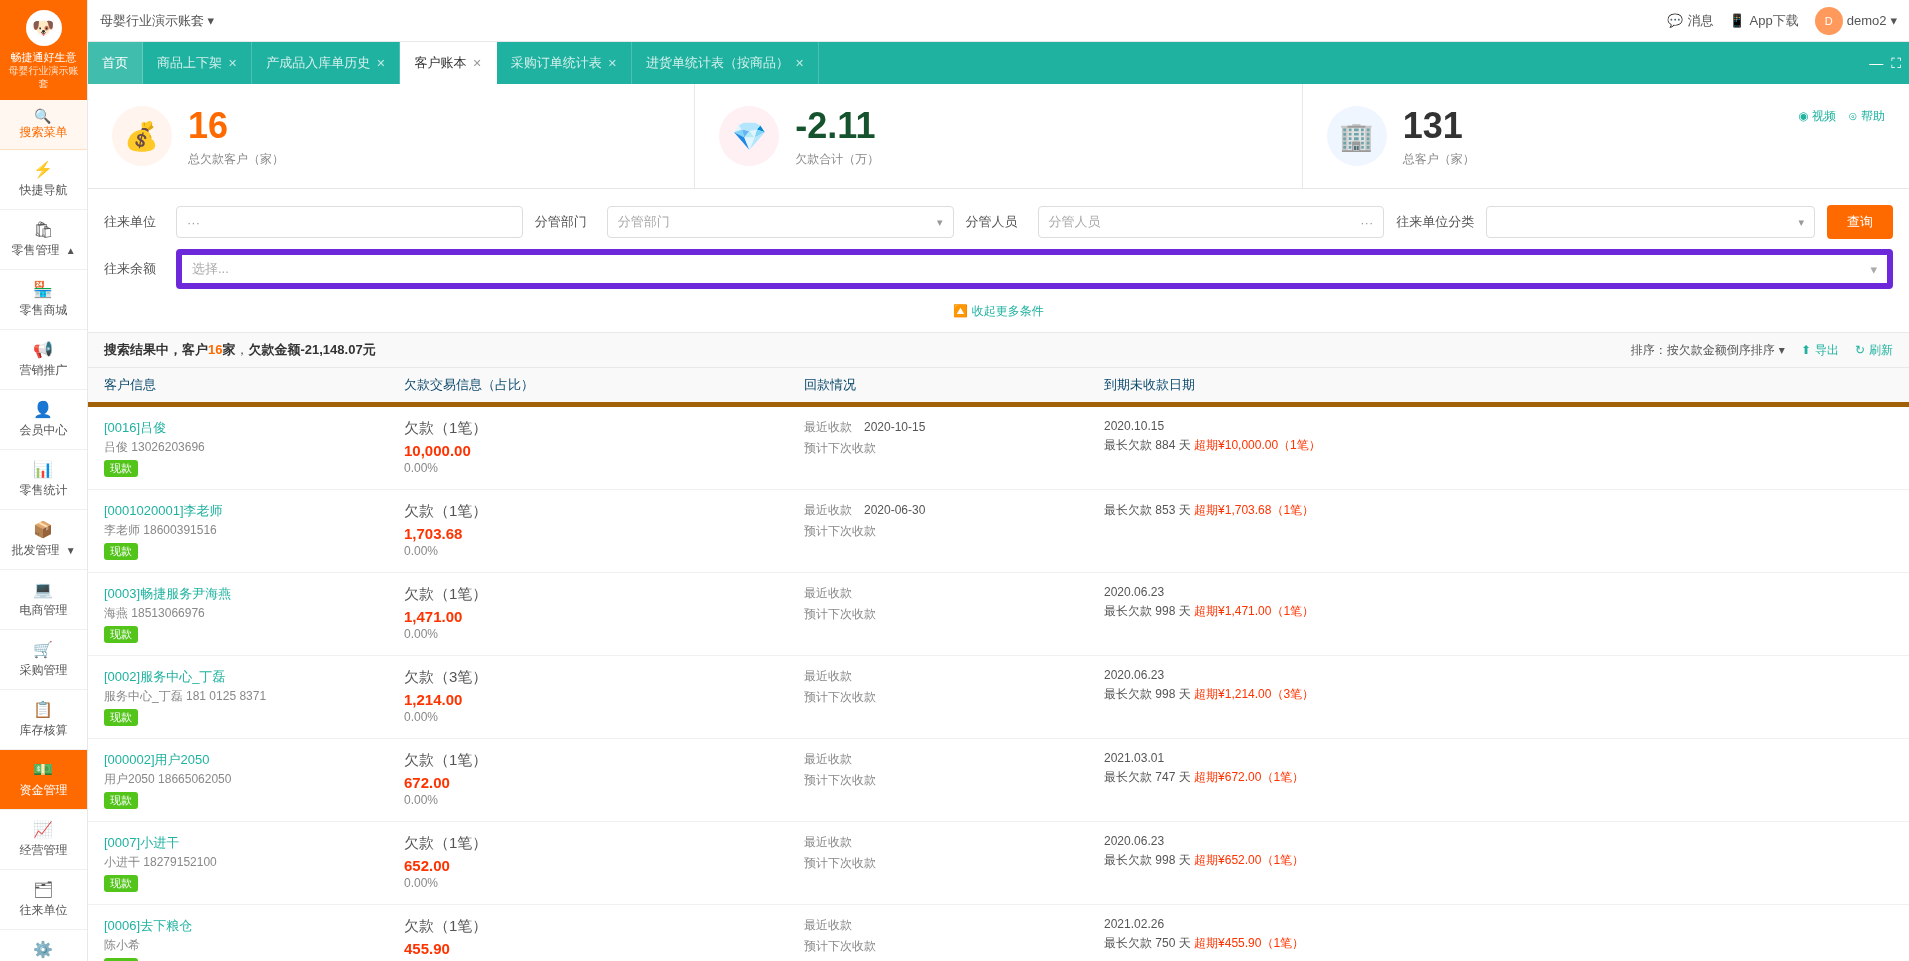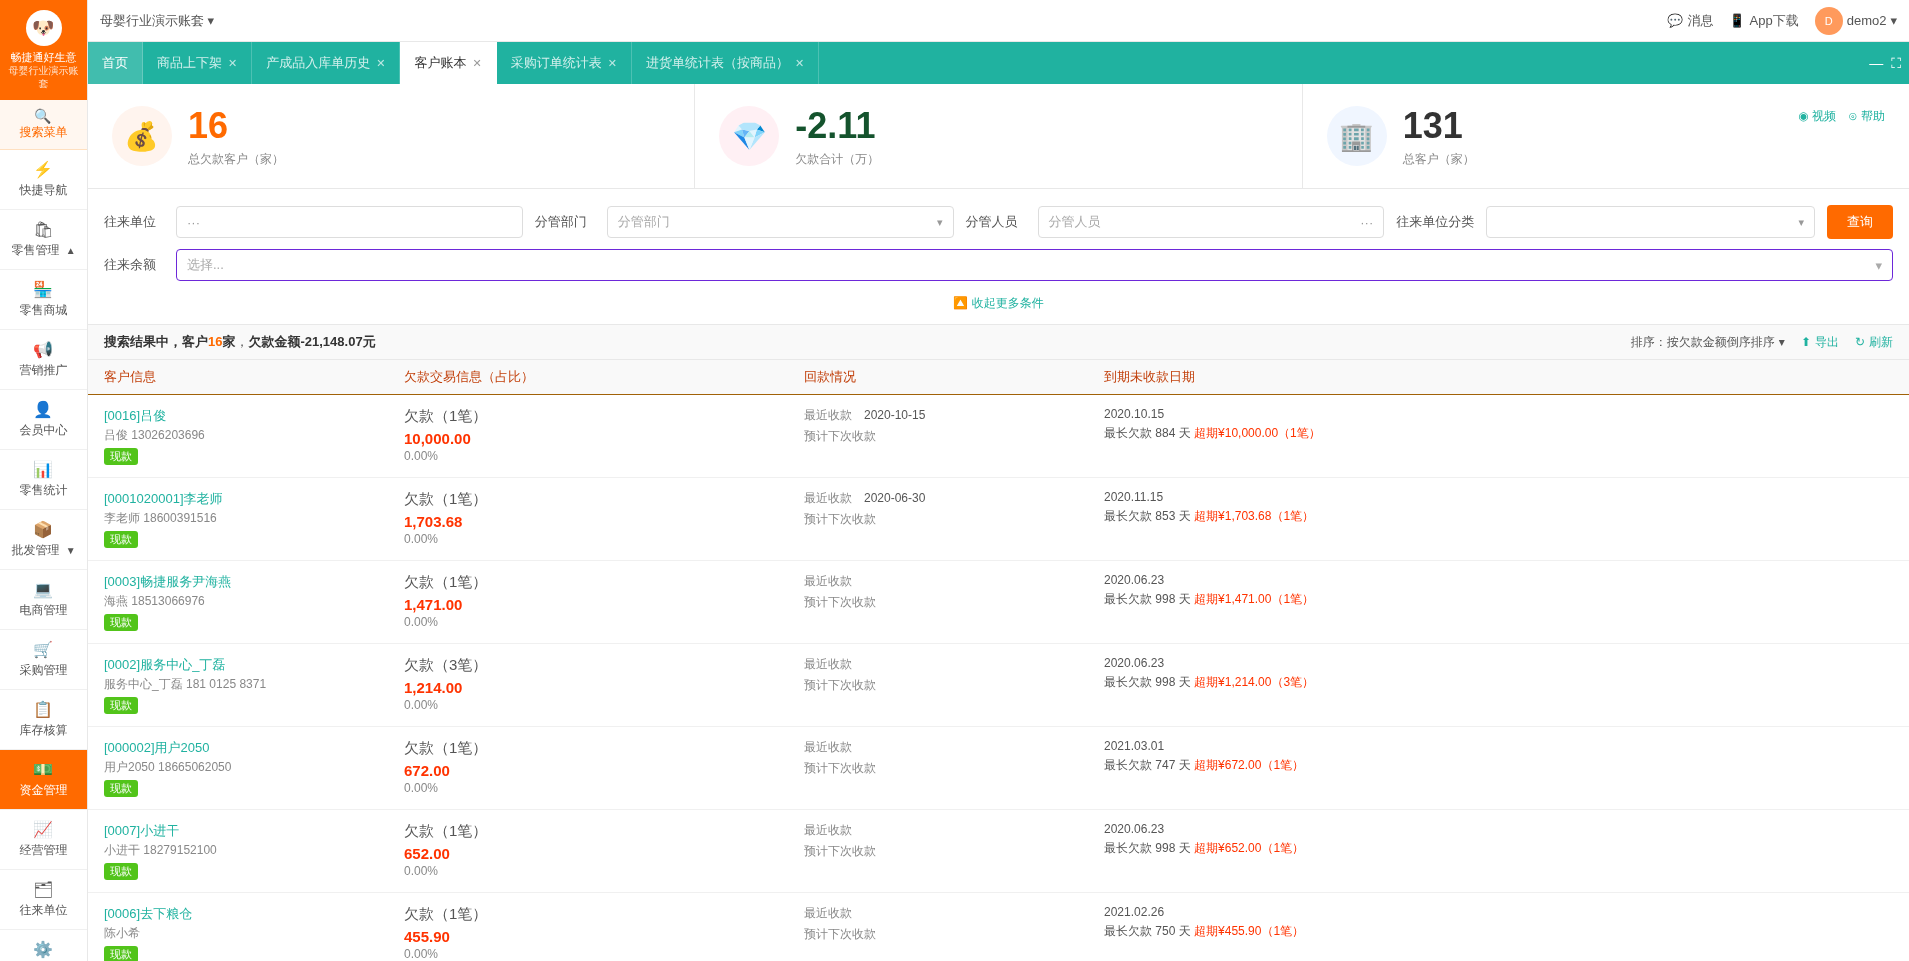--- a/index.html
+++ b/index.html
@@ -55,34 +55,34 @@
     .stat-actions { margin-left: auto; display: flex; gap: 12px; font-size: 12px; color: #20b2a0; align-self: flex-start; padding-top: 4px; }
 
     
     .filter-area { background: #fff; padding: 16px 16px 8px; border-bottom: 1px solid #e8e8e8; }
     .filter-row { display: flex; align-items: center; gap: 12px; margin-bottom: 10px; }
     .filter-item { display: flex; align-items: center; gap: 12px; flex: 1; }
     .filter-label { font-size: 13px; color: #555; white-space: nowrap; min-width: 60px; }
     .filter-input { flex: 1; border: 1px solid #ddd; border-radius: 4px; padding: 5px 10px; font-size: 13px; color: #333; display: flex; align-items: center; justify-content: space-between; cursor: pointer; min-height: 32px; }
     .filter-input .dots { color: #999; }
     .filter-input .arrow { color: #999; font-size: 11px; }
-    .filter-select { flex: 1; border: 1px solid #6d28d9; border-radius: 4px; padding: 5px 10px; font-size: 13px; color: #aaa; display: flex; align-items: center; justify-content: space-between; cursor: pointer; min-height: 32px; }
+    .filter-select { flex: 1; border: 6px solid #6d28d9; border-radius: 4px; padding: 5px 10px; font-size: 13px; color: #aaa; display: flex; align-items: center; justify-content: space-between; cursor: pointer; min-height: 32px; }
     .btn-query { background: #ff6a00; color: #fff; border: none; border-radius: 4px; padding: 8px 20px; font-size: 13px; cursor: pointer; white-space: nowrap; }
     .collapse-row { text-align: center; padding: 4px 0; cursor: pointer; color: #20b2a0; font-size: 12px; }
 
     
     .results-bar { background: #f9f9f9; padding: 8px 16px; display: flex; align-items: center; justify-content: space-between; border-bottom: 1px solid #e8e8e8; font-size: 13px; color: #555; gap: 32px; }
     .results-bar .result-info span { color: #333; font-weight: bold; }
     .results-actions { display: flex; align-items: center; gap: 16px; color: #555; font-size: 12px; }
     .results-actions .sort-btn { display: flex; align-items: center; gap: 4px; cursor: pointer; color: #555; }
     .results-actions .action-btn { display: flex; align-items: center; gap: 4px; cursor: pointer; color: #20b2a0; }
 
     
     .table-container { background: #fff; }
-    .table-header { display: grid; grid-template-columns: 300px 400px 300px 1fr; padding: 8px 16px; background: #f9f9f9; border-bottom: 1px solid #a16207; font-size: 13px; color: #c2410c; font-weight: 500; }
+    .table-header { display: grid; grid-template-columns: 300px 400px 300px 1fr; padding: 8px 16px; background: #f9f9f9; border-bottom: 5px solid #a16207; font-size: 13px; color: #0c4a6e; font-weight: 500; }
     .table-row { display: grid; grid-template-columns: 300px 400px 300px 1fr; padding: 12px 16px; border-bottom: 1px solid #f0f0f0; align-items: start; }
     .customer-info .customer-name { color: #20b2a0; font-size: 13px; cursor: pointer; margin-bottom: 2px; }
     .customer-info .customer-contact { font-size: 12px; color: #888; margin-bottom: 4px; }
     .tag { display: inline-block; padding: 1px 6px; border-radius: 3px; font-size: 11px; background: #52c41a; color: #fff; }
     .debt-info .debt-count { font-size: 15px; color: #555; margin-bottom: 4px; }
     .debt-info .debt-amount { font-size: 15px; font-weight: bold; color: #ff3300; margin-bottom: 2px; }
     .debt-info .debt-ratio { font-size: 12px; color: #888; }
     .debt-cell { display: flex; gap: 16px; align-items: flex-start; }
     .recovery-info { font-size: 12px; color: #888; }
     .recovery-info .label { color: #888; }
@@ -360,21 +360,20 @@
             <div class="debt-count">欠款（1笔）</div>
             <div class="debt-amount">1,703.68</div>
             <div class="debt-ratio">0.00%</div>
           </div>
         </div>
         <div class="recovery-info">
           <div><span class="label">最近收款</span><span class="date">2020-06-30</span></div>
           <div class="next">预计下次收款</div>
         </div>
         <div class="due-info">
-          <div class="due-date">2020.11.15</div>
           <div><span>最长欠款 853 天</span> <span class="overdue-link">超期¥1,703.68（1笔）</span></div>
         </div>
       </div>
 
       <div class="table-row">
         <div class="customer-info">
           <div class="customer-name">[0003]畅捷服务尹海燕</div>
           <div class="customer-contact">海燕  18513066976</div>
           <span class="tag">现款</span>
         </div>

